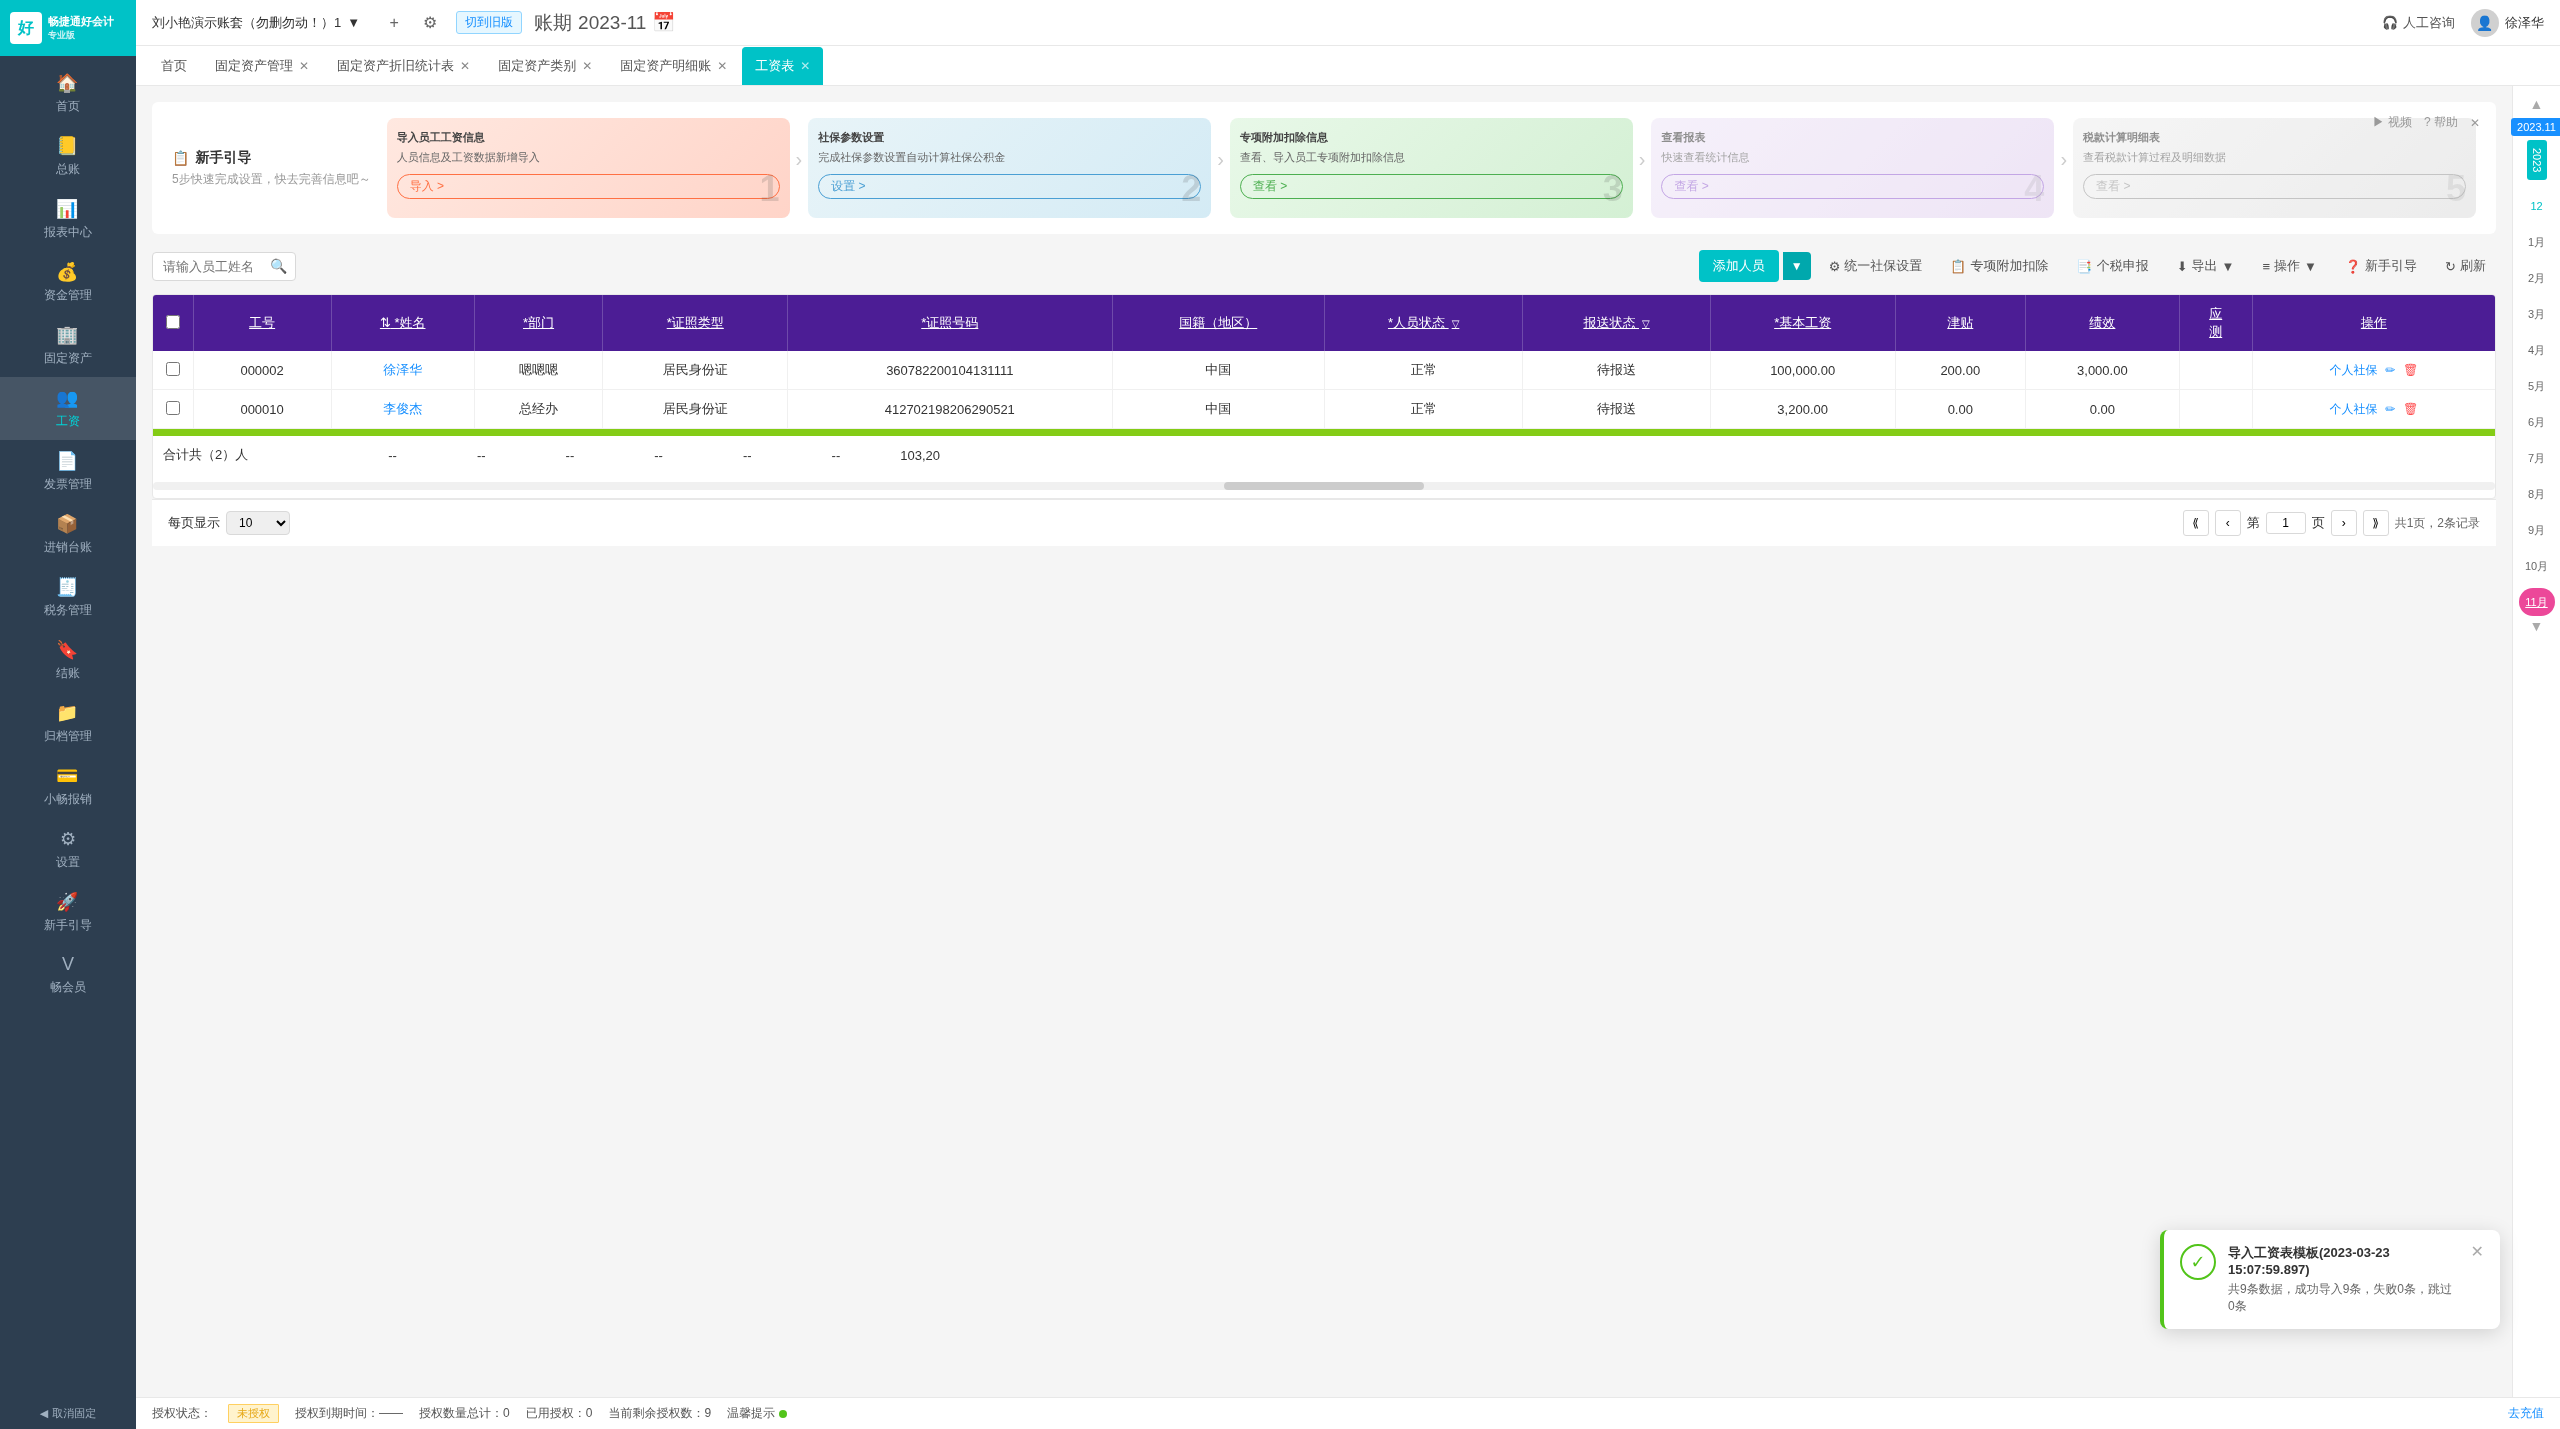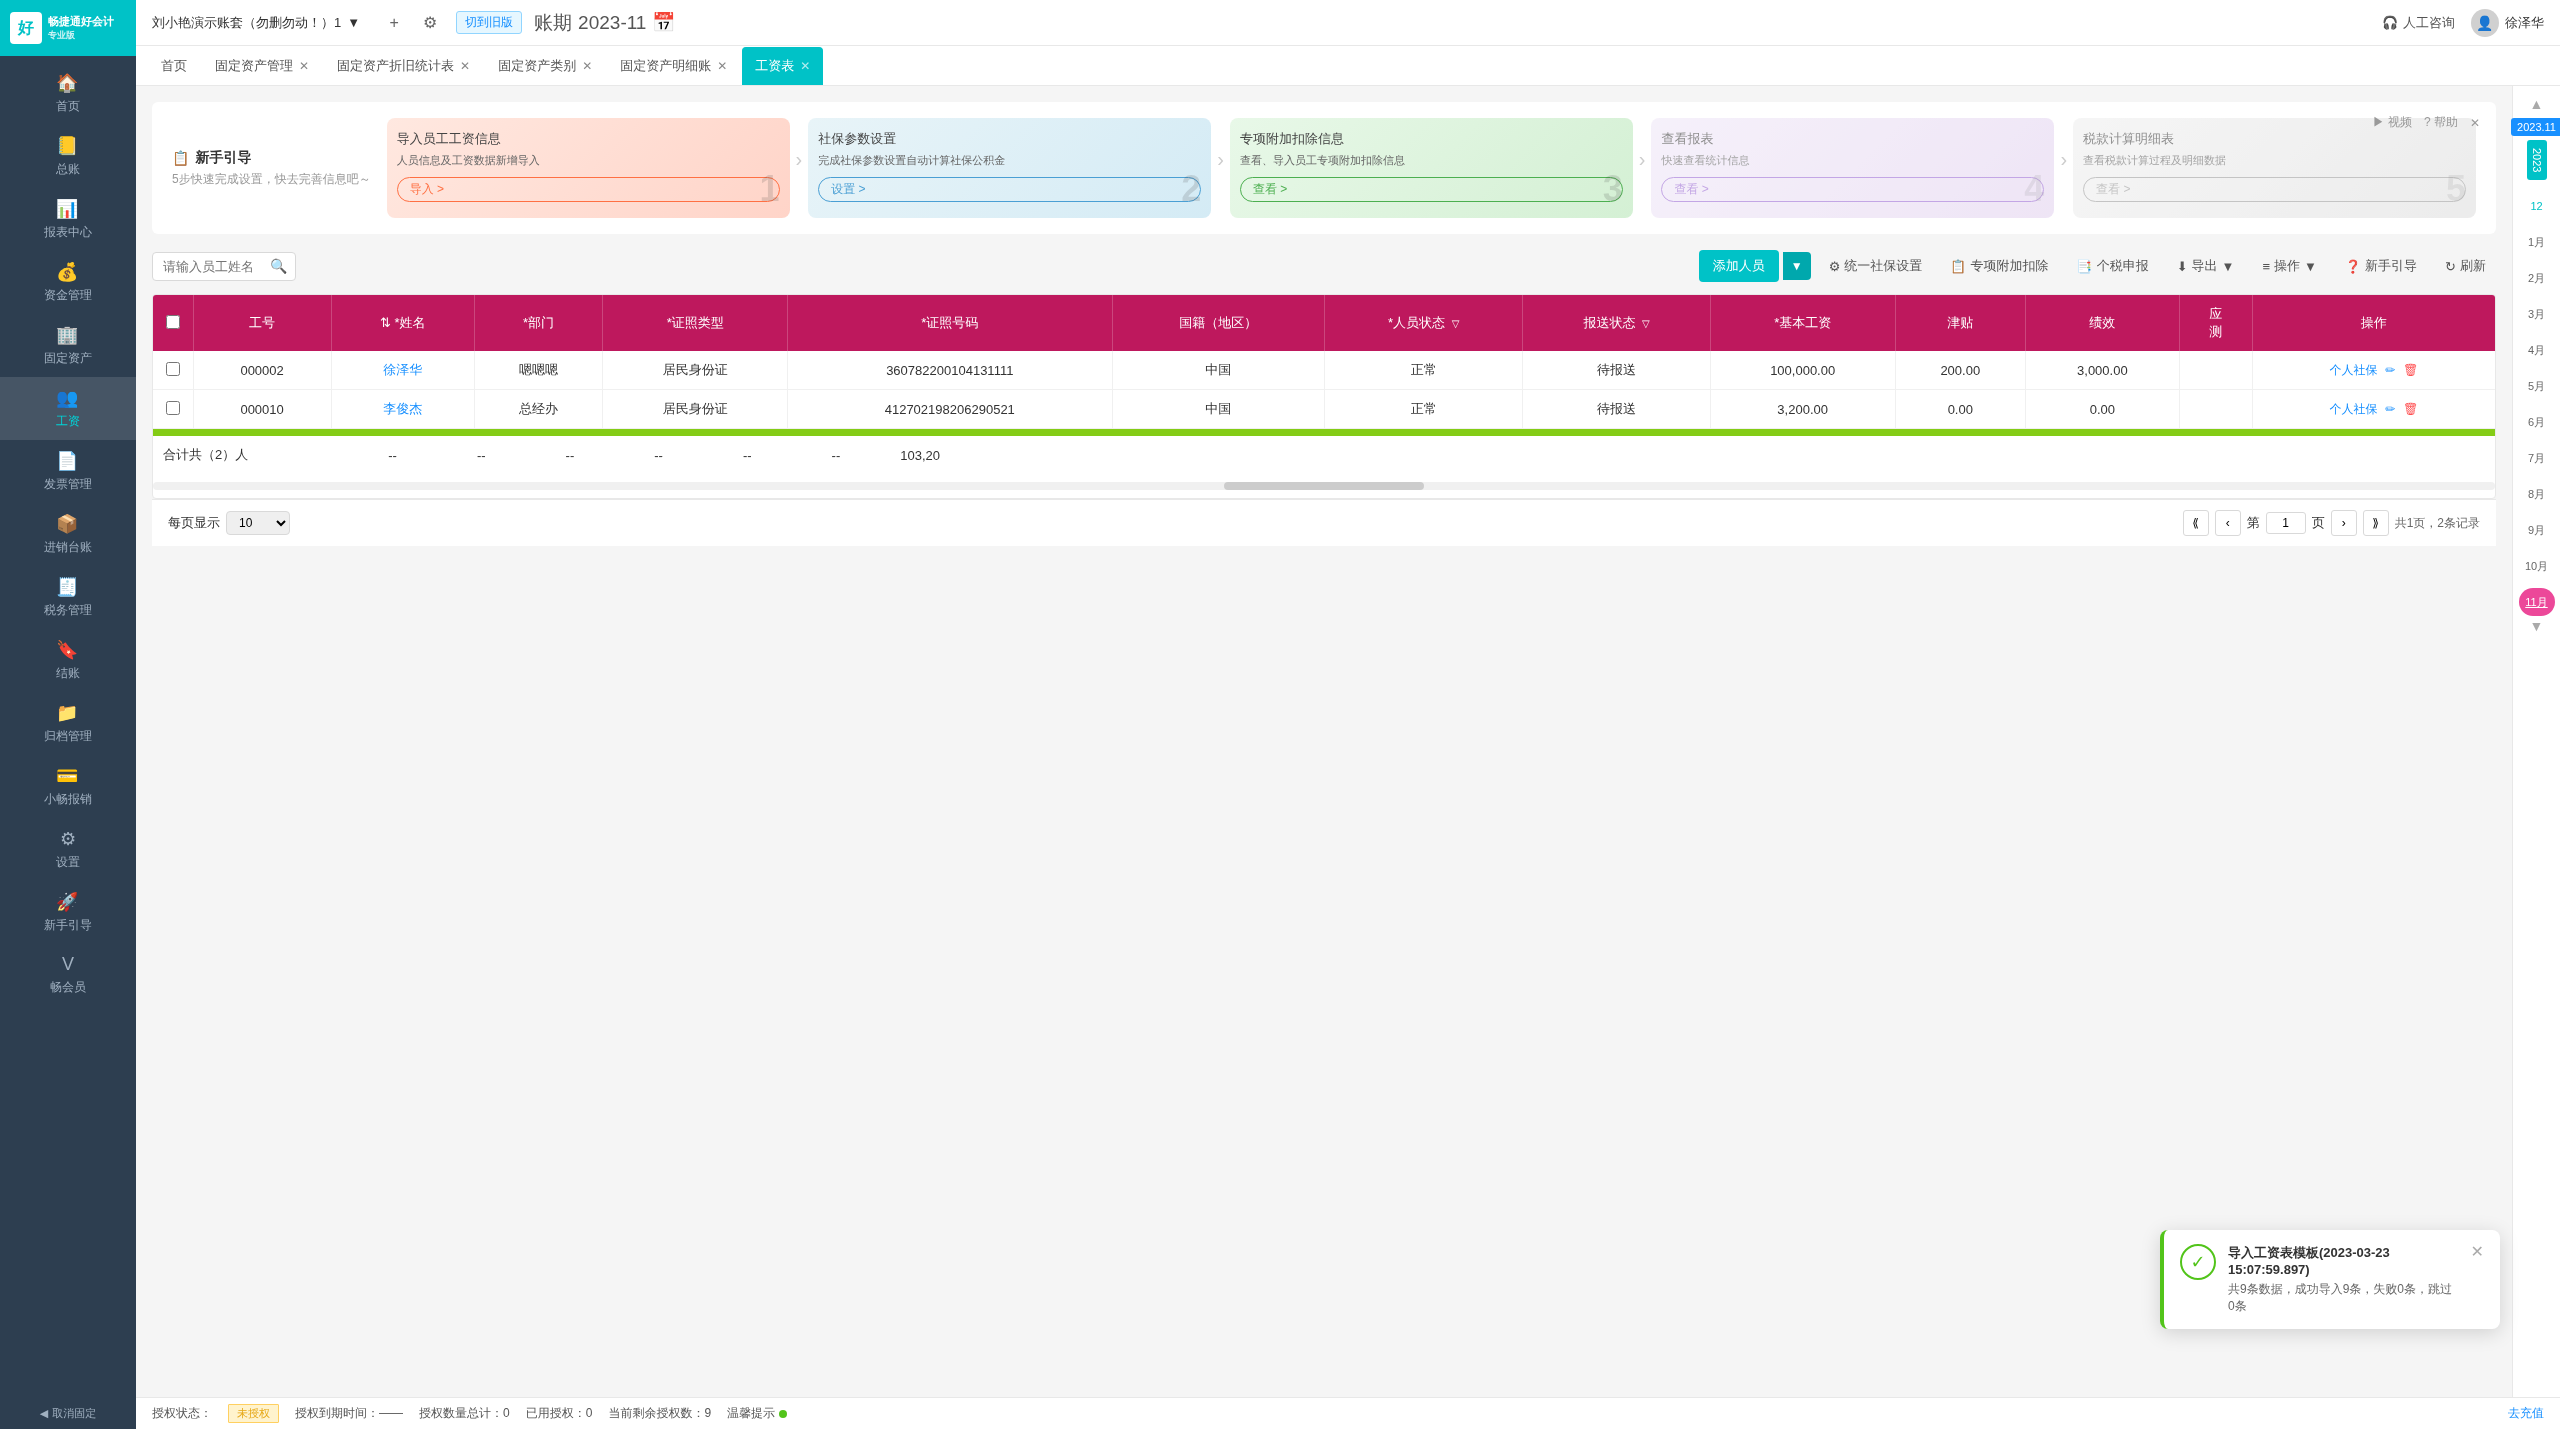--- a/index.html
+++ b/index.html
@@ -251,21 +251,21 @@
       margin-top: 30px;
     }
     .step-number {
       font-size: 36px;
       font-weight: bold;
       opacity: 0.15;
       position: absolute;
       bottom: 8px;
       right: 10px;
     }
-    .step-title { font-size: 13px; font-weight: normal; color: #444; margin-bottom: 4px; }
+    .step-title { font-size: 11px; font-weight: bold; color: #444; margin-bottom: 4px; }
     .step-desc { font-size: 11px; color: #666; line-height: 1.5; }
     .step-btn {
       margin-top: 8px;
       display: inline-flex;
       align-items: center;
       padding: 3px 12px;
       border-radius: 20px;
       font-size: 12px;
       cursor: pointer;
       border: none;
@@ -357,22 +357,23 @@
       border-radius: 4px;
       overflow: hidden;
       border: 1px solid #e8e8e8;
     }
     .data-table {
       width: 100%;
       border-collapse: collapse;
       font-size: 13px;
     }
     .data-table thead tr {
-      background: #be185d;
+      background: #4c1d95;
       color: white;
+      text-decoration: underline;
     }
     .data-table thead th {
       padding: 10px 10px;
       text-align: center;
       font-weight: normal;
       border-right: 1px solid rgba(255,255,255,0.2);
       white-space: nowrap;
     }
     .data-table thead th:last-child { border-right: none; }
     .data-table tbody tr { border-bottom: 1px solid #f0f0f0; }

